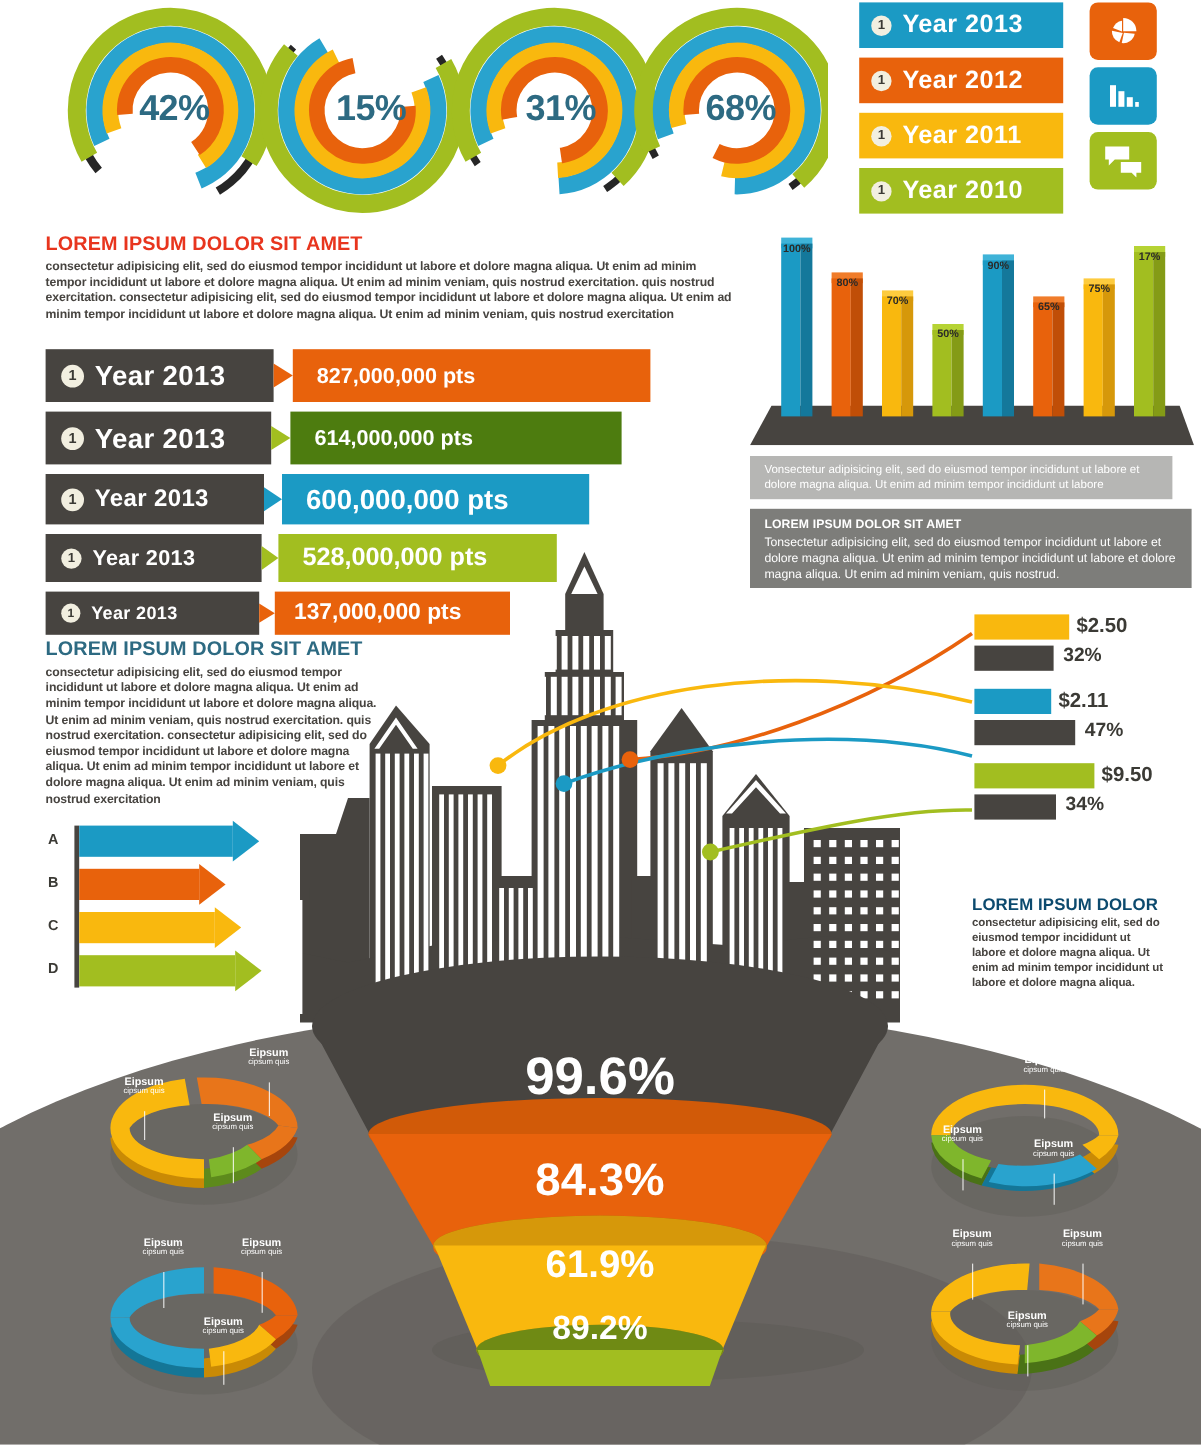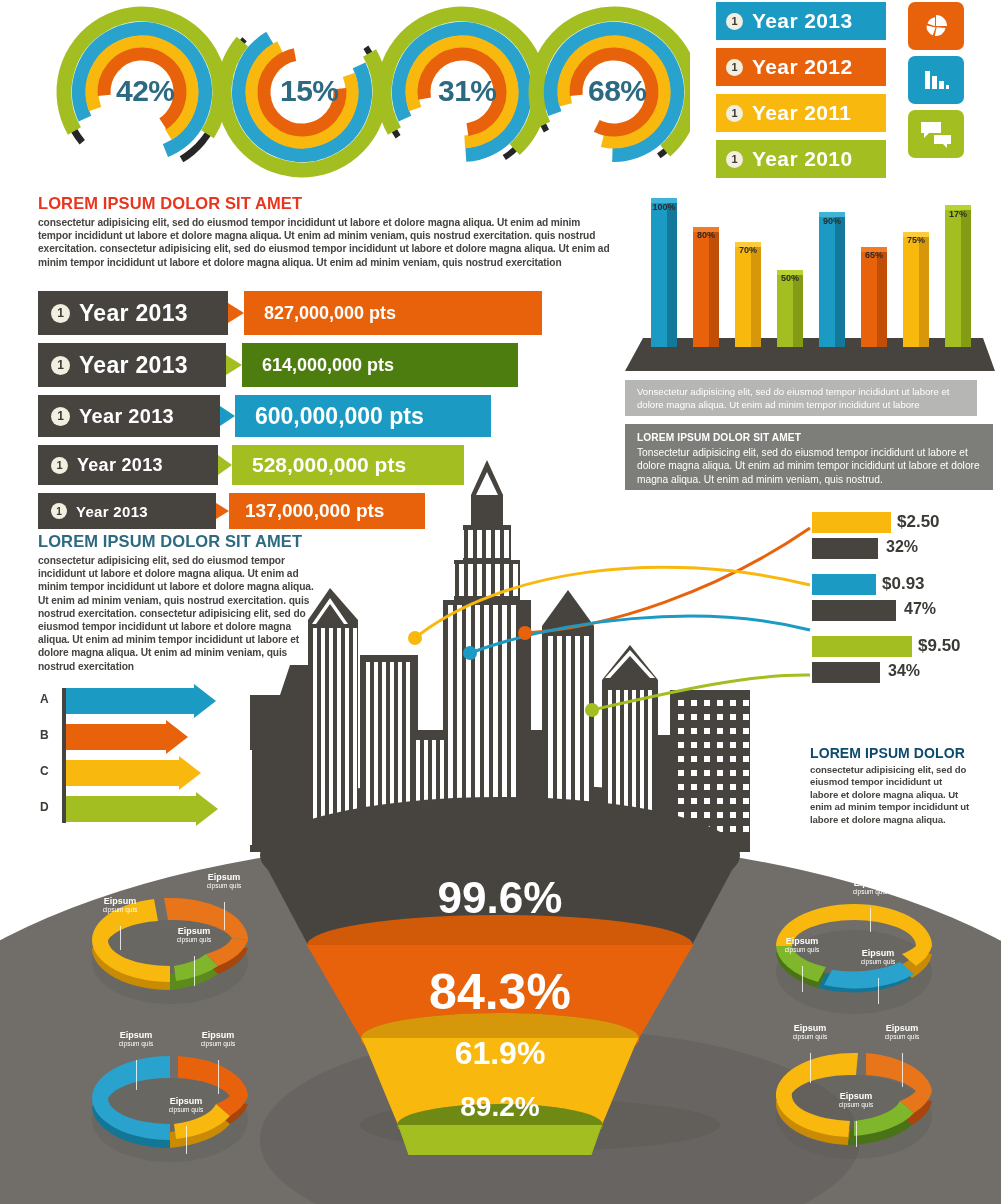--- a/index.html
+++ b/index.html
@@ -549,21 +549,21 @@
 
 <div class="abs" id="pricebars">
   <div class="pricegrp">
     <div class="pb" style="width:79px;background:#F9B80E"></div>
     <div class="pv" style="left:85px">$2.50</div>
     <div class="gb" style="width:66px"></div>
     <div class="gv" style="left:74px">32%</div>
   </div>
   <div class="pricegrp">
     <div class="pb" style="width:64px;background:#1B9AC4"></div>
-    <div class="pv" style="left:70px">$0.93</div>
+    <div class="pv" style="left:70px">$2.11</div>
     <div class="gb" style="width:84px"></div>
     <div class="gv" style="left:92px">47%</div>
   </div>
   <div class="pricegrp">
     <div class="pb" style="width:100px;background:#A2BE20"></div>
     <div class="pv" style="left:106px">$9.50</div>
     <div class="gb" style="width:68px"></div>
     <div class="gv" style="left:76px">34%</div>
   </div>
 </div>
@@ -593,21 +593,21 @@
 
     <ellipse cx="250" cy="330" rx="103" ry="21" fill="#6F8A14"></ellipse>
     <path d="M148 330 L170 393 L330 393 L352 330 Z" fill="#A2BE20"></path>
     <ellipse cx="250" cy="393" rx="81" ry="17" fill="#84A116"></ellipse>
 
     <ellipse cx="250" cy="393" rx="81" ry="17" fill="#1E89B8"></ellipse>
     <path d="M170 393 L186 448 L314 448 L330 393 Z" fill="#29ABE2"></path>
     <ellipse cx="250" cy="448" rx="64" ry="14" fill="#1E8FC0"></ellipse>
   </svg>
   <span class="funlabel" style="top:78px;  font-size:44px">99.6%</span>
-  <span class="funlabel" style="top:168px; font-size:50px">84.3%</span>
+  <span class="funlabel" style="top:168px; font-size:38px">84.3%</span>
   <span class="funlabel" style="top:240px; font-size:32px">61.9%</span>
   <span class="funlabel" style="top:296px; font-size:28px">89.2%</span>
 </div>
 
 <div class="abs" style="left:78px;top:880px;width:185px;height:135px">
   <svg width="185" height="135" viewBox="0 0 185 135">
     <ellipse cx="92" cy="82" rx="78" ry="42" fill="#5F5C58" opacity=".4"></ellipse>
     <g>
       <path d="M14 68 A78 42 0 0 0 92 110 L92 94 A62 26 0 0 1 30 68 Z" fill="#C98A05"></path>
       <path d="M92 110 A78 42 0 0 0 140 94 L128 82 A62 26 0 0 1 92 94 Z" fill="#5D8A1C"></path>

